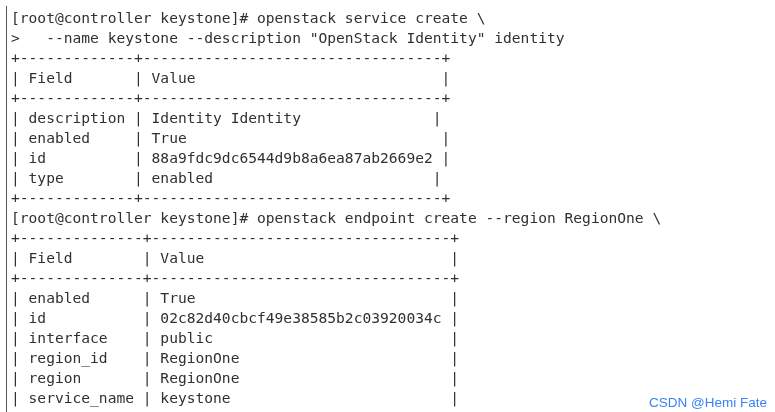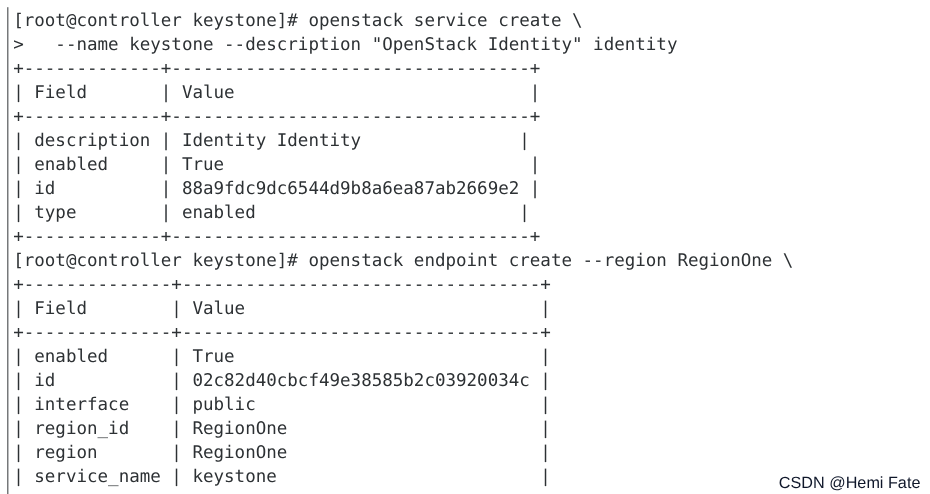--- a/index.html
+++ b/index.html
@@ -26,21 +26,21 @@
     color: #2d3134;
     white-space: pre;
     letter-spacing: 0;
   }
   .watermark {
     position: absolute;
     right: 12px;
     bottom: 6px;
     font-family: "Liberation Sans", "DejaVu Sans", sans-serif;
     font-size: 13.5px;
-    color: #0f172a;
+    color: #3b82f6;
     white-space: nowrap;
     pointer-events: none;
   }
 </style>
 </head>
 <body>
 
 <div class="terminal">
   <div class="term-line">[root@controller keystone]# openstack service create \</div>
   <div class="term-line">&gt;   --name keystone --description "OpenStack Identity" identity</div>

